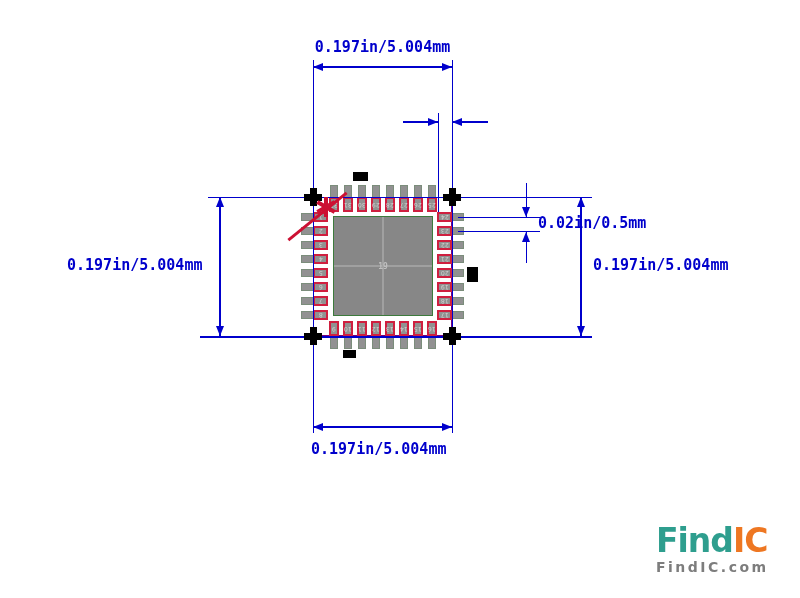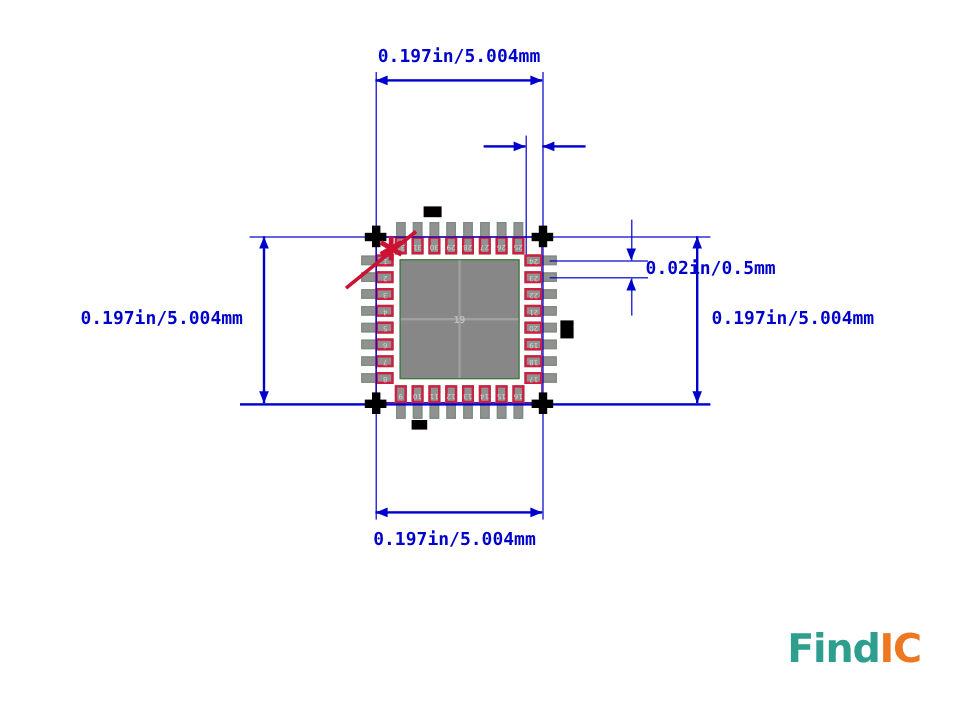--- a/index.html
+++ b/index.html
@@ -228,15 +228,16 @@
   <div class="marker-bar" style="transform:rotate(-30deg);"></div>
 
   <div class="dimtext" style="left:313px;top:38px;width:139px;text-align:center;">0.197in/5.004mm</div>
   <div class="dimtext" style="left:538px;top:214px;">0.02in/0.5mm</div>
   <div class="dimtext" style="left:67px;top:256px;">0.197in/5.004mm</div>
   <div class="dimtext" style="left:593px;top:256px;">0.197in/5.004mm</div>
   <div class="dimtext" style="left:311px;top:440px;">0.197in/5.004mm</div>
 
   <div id="logo">
     <div id="logo-main"><span id="logo-find">Find</span><span id="logo-ic">IC</span></div>
+    <div id="logo-site">FindIC.com</div>
   </div>
 
 </div>
 
 </body></html>

